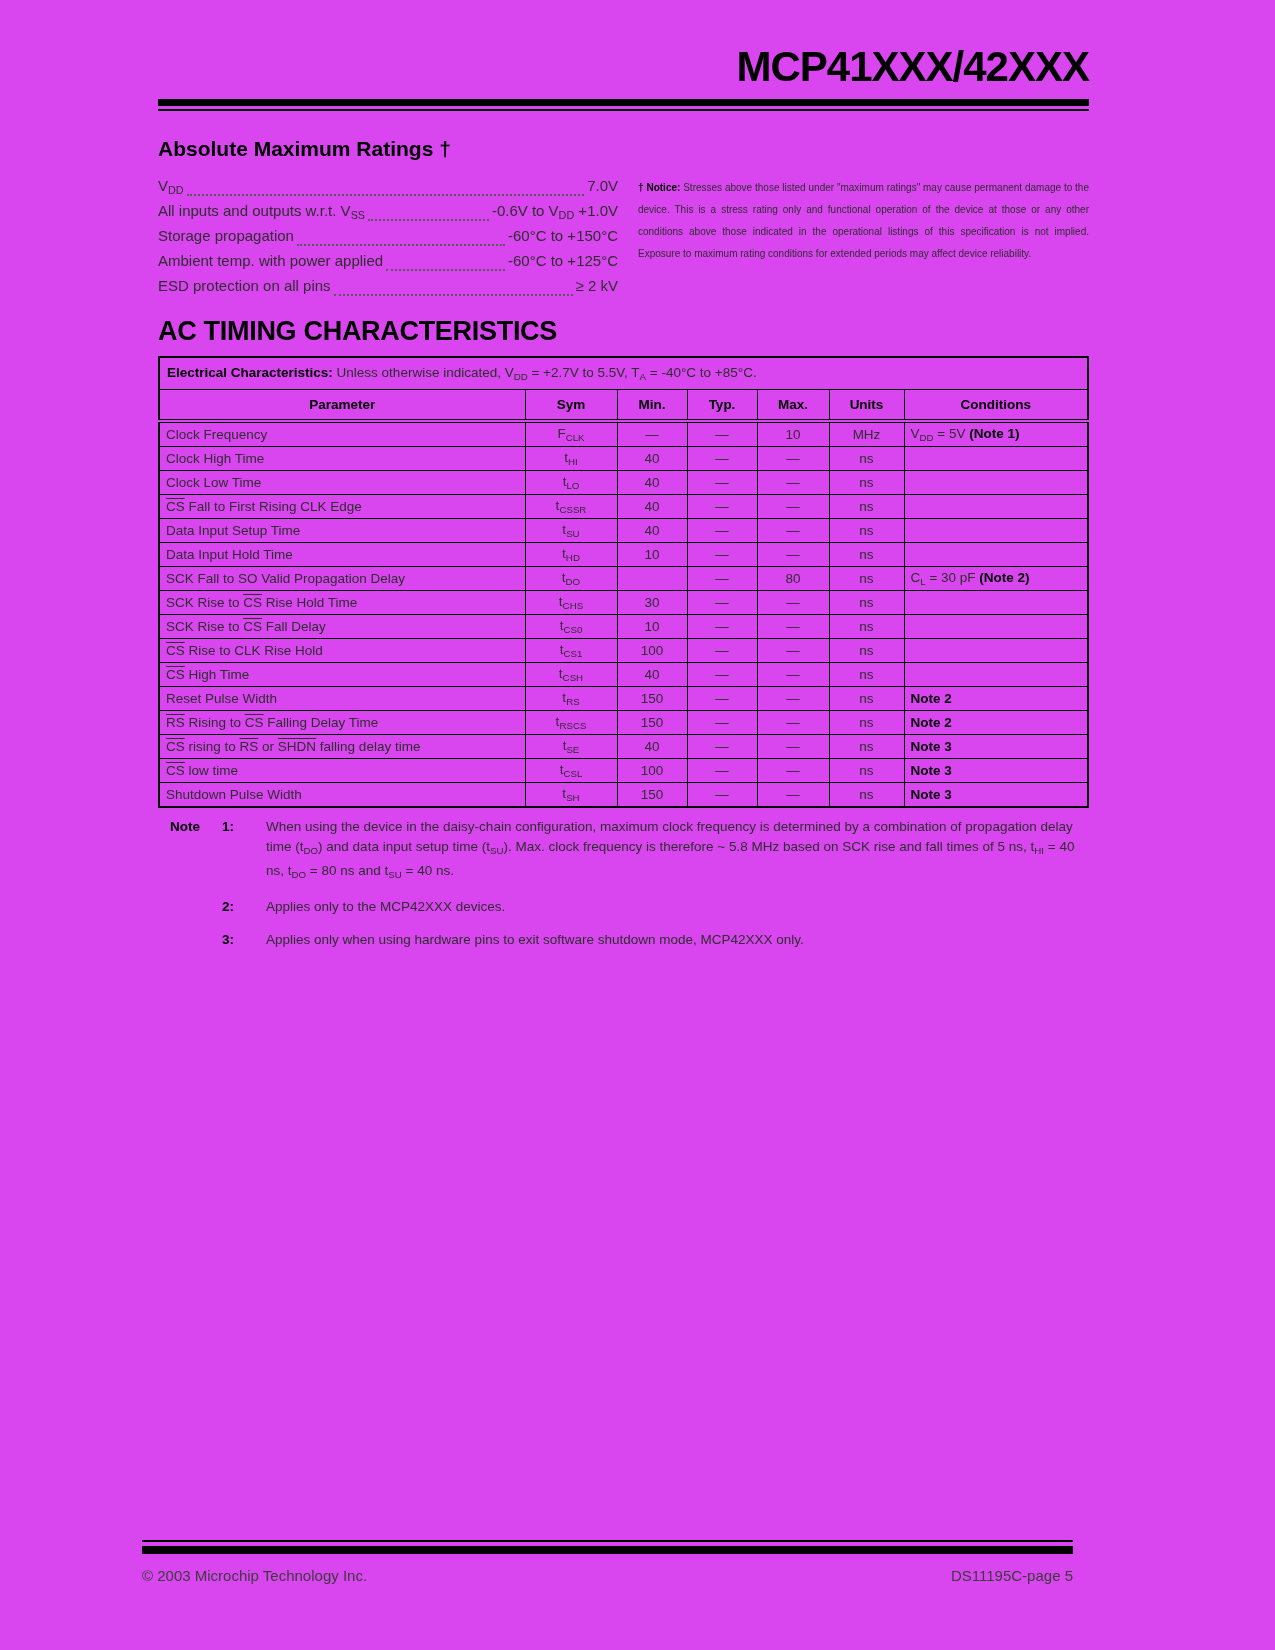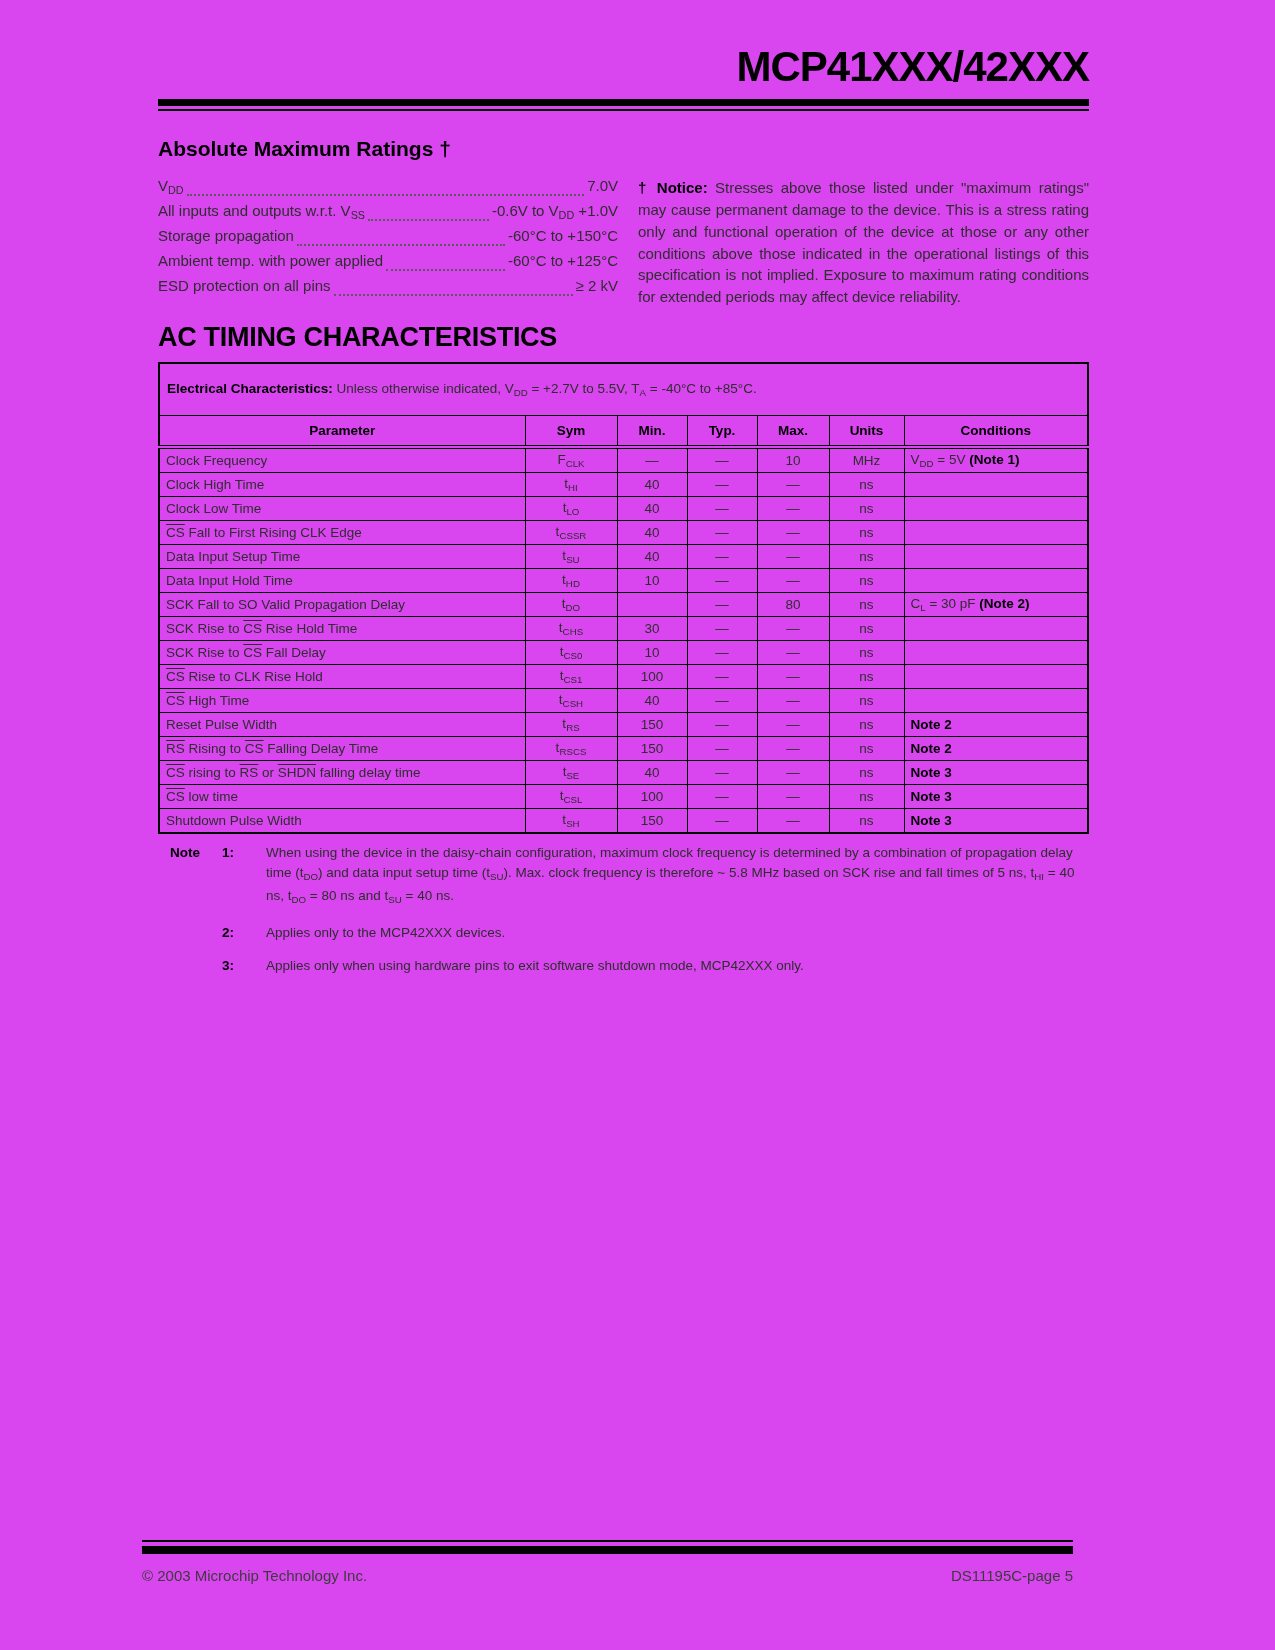--- a/index.html
+++ b/index.html
@@ -14,27 +14,27 @@
   .header-rules .rule-thick{margin-top:9px;}
   .header-rules .rule-thin{margin-top:3px;}
 
   .abs-heading{font-size:21px;font-weight:bold;color:#000;margin:26px 0 13px;}
 
   .two-col{display:flex;gap:20px;}
   .ratings{flex:0 0 460px;width:460px;padding-top:3px;}
   .rating-line{display:flex;align-items:baseline;font-size:15px;height:25px;white-space:nowrap;}
   .rating-line .dots{flex:1;min-width:10px;border-bottom:2px dotted #5a5a5a;
                      align-self:flex-end;margin:0 3px 6px;}
-  .notice{flex:1;margin:3px 0 0;font-size:15px;line-height:21.8px;text-align:justify;}
+  .notice{flex:1;margin:3px 0 0;font-size:10px;line-height:21.8px;text-align:justify;}
 
   .ac-heading{font-size:27px;font-weight:bold;color:#000;margin:14px 0 9px;letter-spacing:-0.3px;}
 
   .ac-table{width:100%;border-collapse:collapse;table-layout:fixed;border:2px solid #000;}
   .ac-table td,.ac-table th{border:1px solid #000;font-size:13.5px;overflow:hidden;}
-  .ac-table .spec{padding:17px 7px;height:16px;}
+  .ac-table .spec{padding:7px 7px;height:16px;}
   .ac-table th{font-weight:bold;color:#000;text-align:center;padding:7px 13px;
                border-bottom:4px double #000;}
   .ac-table tbody td{padding:2px 6px;height:19px;}
   .c{text-align:center;}
 
   .sb{font-size:0.72em;vertical-align:-0.28em;}
   .ol{text-decoration:overline;}
   .bd{font-weight:bold;color:#000;}
 
   .notes{display:grid;grid-template-columns:52px 44px 1fr;row-gap:13px;

